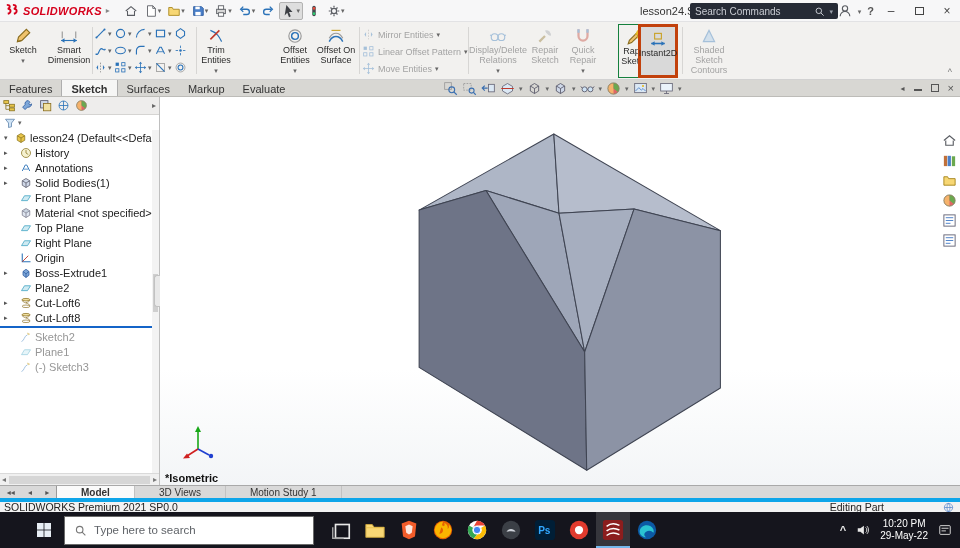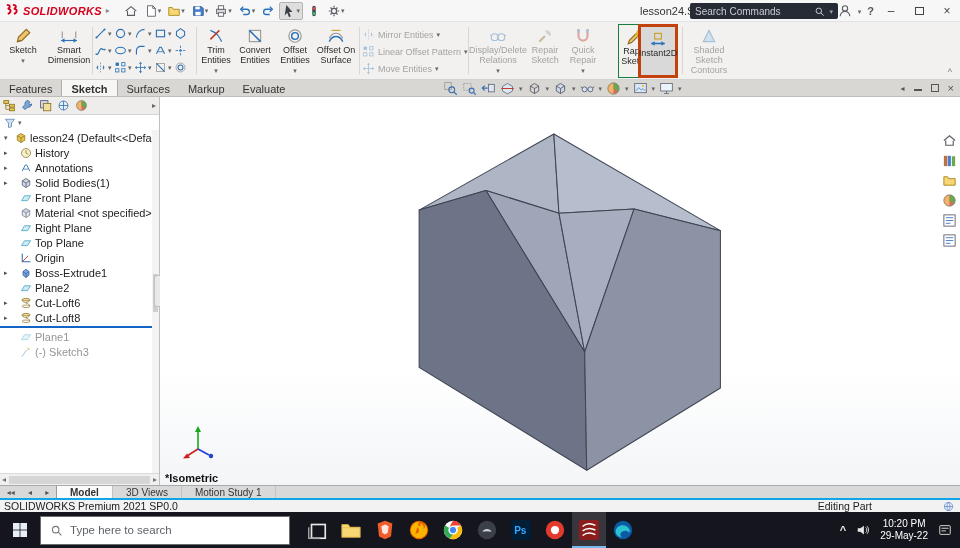--- a/index.html
+++ b/index.html
@@ -85,31 +85,31 @@
   .model-svg { position:absolute; inset:0; }
   .model-svg polygon { stroke-width:1; stroke-linejoin:round; }
   .view-label { position:absolute; left:5px; bottom:1px; font-weight:bold; font-size:11px; color:#111; }
   .triad { position:absolute; left:22px; bottom:20px; }
   .rstrip { position:absolute; right:1px; top:36px; width:20px; display:flex; flex-direction:column; gap:5px; align-items:center; }
   .rstrip .ico { width:15px; height:15px; }
 
   
   .bottomtabs { position:absolute; bottom:50px; left:0; right:0; height:13px; background:#d9d9d9; border-top:1px solid #a9a9a9; display:flex; align-items:stretch; font-size:10px; }
   .bt-nav { width:56px; display:flex; align-items:center; justify-content:space-around; color:#555; font-size:8px; }
-  .btab { padding:0 13px; display:flex; align-items:center; border-right:1px solid #c2c2c2; color:#333; }
+  .btab { padding:0 24px; display:flex; align-items:center; border-right:1px solid #c2c2c2; color:#333; }
   .btab.active { background:#fafafa; font-weight:bold; border-left:1px solid #999; }
 
   
-  .statusbar { position:absolute; bottom:36px; left:0; right:0; height:14px; background:#f2f2f2; border-top:2px solid #0ea5e9; display:flex; align-items:center; font-size:10.5px; color:#222; }
+  .statusbar { position:absolute; bottom:36px; left:0; right:0; height:14px; background:#f2f2f2; border-top:4px solid #0ea5e9; display:flex; align-items:center; font-size:10.5px; color:#222; }
   .status-left { margin-left:4px; }
-  .status-right { position:absolute; right:88px; }
+  .status-right { position:absolute; right:76px; }
   .status-globe { position:absolute; right:6px; width:11px; height:11px; }
 
   
-  .taskbar { position:absolute; bottom:0; left:0; right:0; height:36px; background:#15151d; display:flex; align-items:center; color:#eee; }
+  .taskbar { position:absolute; bottom:0; left:0; right:0; height:36px; background:#15151d; display:flex; align-items:center; color:#eee;padding-left:24px; }
   .start { width:40px; height:36px; display:flex; align-items:center; justify-content:center; }
   .start .ico { width:16px; height:16px; }
   .tsearch { width:250px; height:29px; background:#ffffff; border:1px solid #6b6b6b; display:flex; align-items:center; gap:7px; padding:0 9px; color:#5f6368; font-size:11.5px; }
   .tsearch .ico { width:13px; height:13px; }
   .ticons { display:flex; margin-left:10px; }
   .ticon { width:34px; height:36px; display:flex; align-items:center; justify-content:center; }
   .ticon .ico { width:22px; height:22px; }
   .ticon.active { background:rgba(255,255,255,.14); box-shadow:inset 0 -2px 0 #76b9ed; }
   .tray { margin-left:auto; display:flex; align-items:center; gap:10px; padding-right:8px; }
   .tray .ico { width:14px; height:14px; }
@@ -412,29 +412,20 @@
     <div class="rbtn" style="left:199px;width:34px">
       <span class="ico">
           <svg viewBox="0 0 16 16">
             <path d="M3 3c6 2 8 6 10 10" fill="none" stroke="#2a72b8"></path>
             <path d="M11 3L3 11" stroke="#c0392b" stroke-width="1.4"></path>
           </svg>
         </span>
       <span class="lbl">Trim Entities</span>
       <span class="dd">▾</span>
     </div>
-    <div class="rbtn" style="left:235px;width:40px">
-      <span class="ico">
-          <svg viewBox="0 0 16 16">
-            <rect x="3" y="3" width="10" height="10" fill="none" stroke="#999"></rect>
-            <path d="M3 3l10 10" stroke="#2a72b8" stroke-width="1.4"></path>
-          </svg>
-        </span>
-      <span class="lbl">Convert Entities</span>
-    </div>
     <div class="rbtn" style="left:277px;width:36px">
       <span class="ico">
           <svg viewBox="0 0 16 16">
             <circle cx="8" cy="8" r="5.5" fill="none" stroke="#999"></circle>
             <circle cx="8" cy="8" r="3" fill="none" stroke="#2a72b8" stroke-width="1.3"></circle>
           </svg>
         </span>
       <span class="lbl">Offset Entities</span>
       <span class="dd">▾</span>
     </div>
@@ -745,29 +736,29 @@
               </svg>
             </span>
           <span>Material &lt;not specified&gt;</span>
         </div>
         <div class="titem">
           <span class="ico">
               <svg viewBox="0 0 16 16">
                 <path d="M2 11.5L6 5h8l-4 6.5z" fill="#bfe3ee" fill-opacity=".75" stroke="#3aa0c0"></path>
               </svg>
             </span>
+          <span>Top Plane</span>
+        </div>
+        <div class="titem">
+          <span class="ico">
+              <svg viewBox="0 0 16 16">
+                <path d="M2 11.5L6 5h8l-4 6.5z" fill="#bfe3ee" fill-opacity=".75" stroke="#3aa0c0"></path>
+              </svg>
+            </span>
           <span>Right Plane</span>
-        </div>
-        <div class="titem">
-          <span class="ico">
-              <svg viewBox="0 0 16 16">
-                <path d="M2 11.5L6 5h8l-4 6.5z" fill="#bfe3ee" fill-opacity=".75" stroke="#3aa0c0"></path>
-              </svg>
-            </span>
-          <span>Top Plane</span>
         </div>
         <div class="titem">
           <span class="ico">
               <svg viewBox="0 0 16 16">
                 <path d="M3 2v11h11" stroke="#2a72b8" fill="none" stroke-width="1.4"></path>
                 <path d="M3 13l8-8" stroke="#c0392b" stroke-width="1.2"></path>
               </svg>
             </span>
           <span>Origin</span>
         </div>
@@ -805,20 +796,29 @@
           <span class="ico">
               <svg viewBox="0 0 16 16">
                 <ellipse cx="8" cy="3.6" rx="5.2" ry="1.7" fill="#f2e2a2" stroke="#8a6d1f"></ellipse>
                 <path d="M2.8 3.6C2.8 9 13.2 7 13.2 12.4M13.2 3.6c0 2.6-2.6 3-5.2 4" fill="none" stroke="#8a6d1f" stroke-width=".9"></path>
                 <ellipse cx="8" cy="12.4" rx="5.2" ry="1.7" fill="none" stroke="#8a6d1f" stroke-width=".9"></ellipse>
               </svg>
             </span>
           <span>Cut-Loft8</span>
         </div>
         <div class="rollback"></div>
+        <div class="titem gray2">
+          <span class="ico">
+              <svg viewBox="0 0 16 16">
+                <path d="M2 14c4-1 3-7 8-9" fill="none" stroke="#2a72b8" stroke-width="1.1"></path>
+                <path d="M10 2l3.5 2-1.8 1.5L9.5 4z" fill="#c9a227"></path>
+              </svg>
+            </span>
+          <span>Sketch2</span>
+        </div>
         <div class="titem gray2">
           <span class="ico">
               <svg viewBox="0 0 16 16">
                 <path d="M2 11.5L6 5h8l-4 6.5z" fill="#bfe3ee" fill-opacity=".75" stroke="#3aa0c0"></path>
               </svg>
             </span>
           <span>Plane1</span>
         </div>
         <div class="titem gray2">
           <span class="ico">

